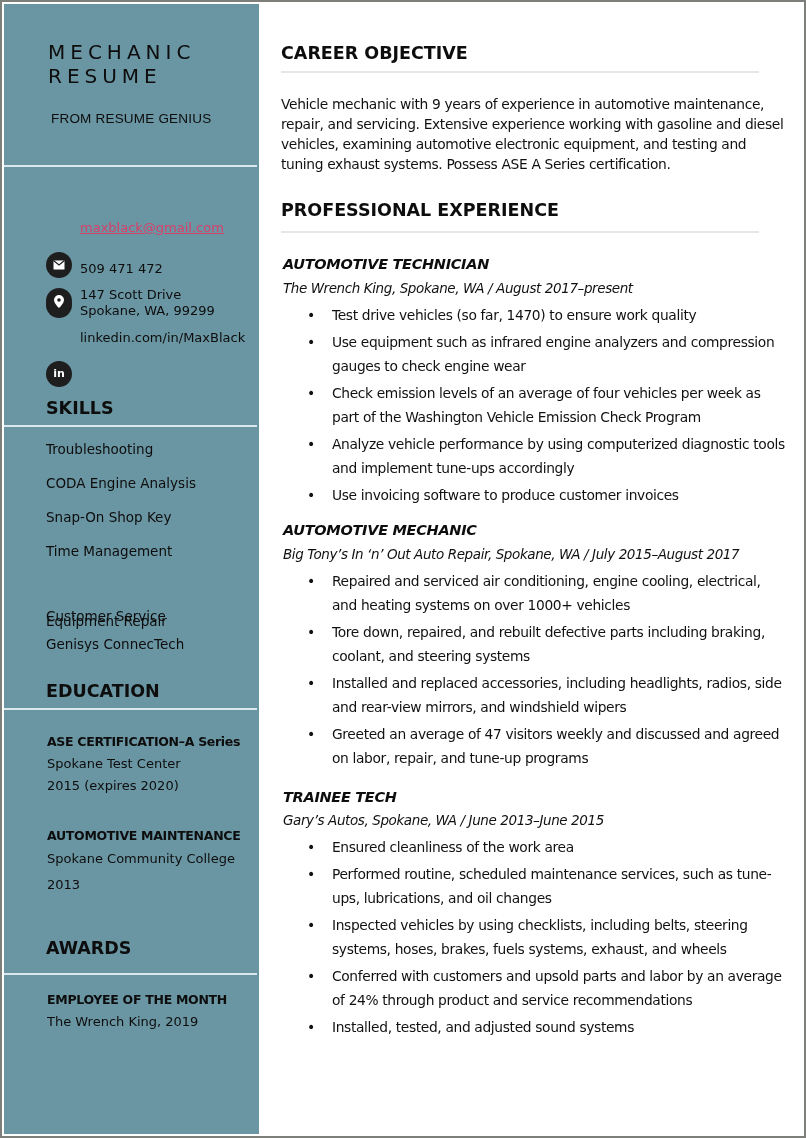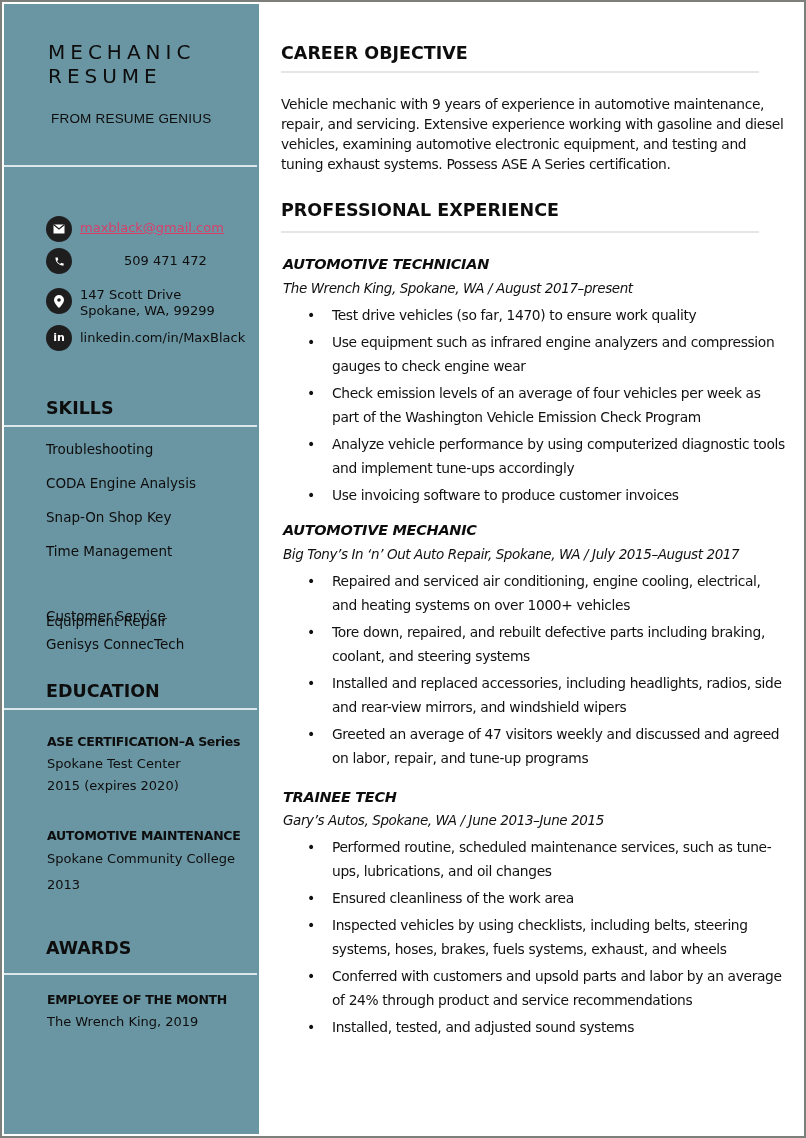--- a/index.html
+++ b/index.html
@@ -17,21 +17,21 @@
   .sidebar {
     position: absolute; left: 0; top: 0; width: 255px; height: 1130px;
     background: #6a95a2;
   }
   .divider { position: absolute; left: 0; width: 253px; height: 2px; background: #dbe8eb; }
 
   .name { position: absolute; left: 44px; top: 36px; font-size: 20px; letter-spacing: 5px; line-height: 24px; color: #0d0d0d; font-weight: normal; font-family: "DejaVu Sans", sans-serif; }
   .subtitle { position: absolute; left: 47px; top: 107px; font-size: 13.5px; color: #0d0d0d; font-family: "Liberation Sans", sans-serif; letter-spacing: 0.2px; }
 
   .contact { position: absolute; left: 42px; display: flex; align-items: flex-start; font-size: 13px; font-family: "DejaVu Sans", sans-serif; color: #0d0d0d; line-height: 16px; }
-  .contact .ic { width: 26px; height: 26px; border-radius: 50%; background: #1e1e1e; color: #fff; display: flex; align-items: center; justify-content: center; margin-right: 8px; flex-shrink: 0; font-size: 11px; font-weight: bold; }
+  .contact .ic { width: 26px; height: 26px; border-radius: 50%; background: #1e1e1e; color: #fff; display: flex; align-items: center; justify-content: center; margin-right: 8px; flex-shrink: 0; font-size: 11px; font-weight: bold; margin-top: 36px; }
   .contact .txt { padding-top: 1px; }
   .contact a { color: #d8406b; text-decoration: underline; }
 
   .side-h { position: absolute; left: 42px; font-size: 17.5px; font-weight: bold; color: #0d0d0d; font-family: "DejaVu Sans", sans-serif; }
   .skill { position: absolute; left: 42px; font-size: 13.5px; color: #0d0d0d; font-family: "DejaVu Sans", sans-serif; }
   .edu-t { position: absolute; left: 43px; font-size: 12.5px; font-weight: bold; color: #0d0d0d; font-family: "DejaVu Sans", sans-serif; letter-spacing: -0.3px; }
   .edu-l { position: absolute; left: 43px; font-size: 13px; color: #0d0d0d; font-family: "DejaVu Sans", sans-serif; }
 
   .main { position: absolute; left: 277px; top: 0; width: 510px; }
   .sec-h { position: absolute; left: 0; font-size: 17.5px; font-weight: bold; color: #0d0d0d; font-family: "DejaVu Sans", sans-serif; }
@@ -64,21 +64,21 @@
     <div class="contact" style="top:212px;">
       <span class="ic">
         <svg width="12" height="10" viewBox="0 0 12 10">
             <rect x="0.5" y="0.5" width="11" height="9" fill="#fff"></rect>
             <polyline points="0.5,0.5 6,5 11.5,0.5" fill="none" stroke="#1e1e1e" stroke-width="1.2"></polyline>
           </svg>
       </span>
       <span class="txt" style="padding-top:4px;"><a>maxblack@gmail.com</a></span>
     </div>
 
-    <div class="contact" style="top:244px;gap:44px;">
+    <div class="contact" style="top:252px;">
       <span class="ic">
         <svg width="11" height="11" viewBox="0 0 24 24">
             <path fill="#fff" d="M6.6 10.8a15 15 0 0 0 6.6 6.6l2.2-2.2c.3-.3.7-.4 1-.2 1.1.4 2.3.6 3.6.6.6 0 1 .4 1 1V20c0 .6-.4 1-1 1A17 17 0 0 1 3 4c0-.6.4-1 1-1h3.5c.6 0 1 .4 1 1 0 1.3.2 2.5.6 3.6.1.3 0 .7-.2 1z"></path>
           </svg>
       </span>
       <span class="txt" style="padding-top:5px;">509 471 472</span>
     </div>
 
     <div class="contact" style="top:282px;justify-content:center;">
       <span class="ic" style="margin-top:2px;">
@@ -145,20 +145,20 @@
     <ul class="bullets" style="top:565px;">
       <li>Repaired and serviced air conditioning, engine cooling, electrical, and heating systems on over 1000+ vehicles</li>
       <li>Tore down, repaired, and rebuilt defective parts including braking, coolant, and steering systems</li>
       <li>Installed and replaced accessories, including headlights, radios, side and rear-view mirrors, and windshield wipers</li>
       <li>Greeted an average of 47 visitors weekly and discussed and agreed on labor, repair, and tune-up programs</li>
     </ul>
 
     <div class="job-t" style="top:785px;">TRAINEE TECH</div>
     <div class="job-m" style="top:808px;">Gary’s Autos, Spokane, WA  /  June 2013–June 2015</div>
     <ul class="bullets" style="top:831px;">
+      <li>Ensured cleanliness of the work area</li>
       <li>Performed routine, scheduled maintenance services, such as tune-ups, lubrications, and oil changes</li>
-      <li>Ensured cleanliness of the work area</li>
       <li>Inspected vehicles by using checklists, including belts, steering systems, hoses, brakes, fuels systems, exhaust, and wheels</li>
       <li>Conferred with customers and upsold parts and labor by an average of 24% through product and service recommendations</li>
       <li>Installed, tested, and adjusted sound systems</li>
     </ul>
   </main>
 </div>
 
 </body></html>

